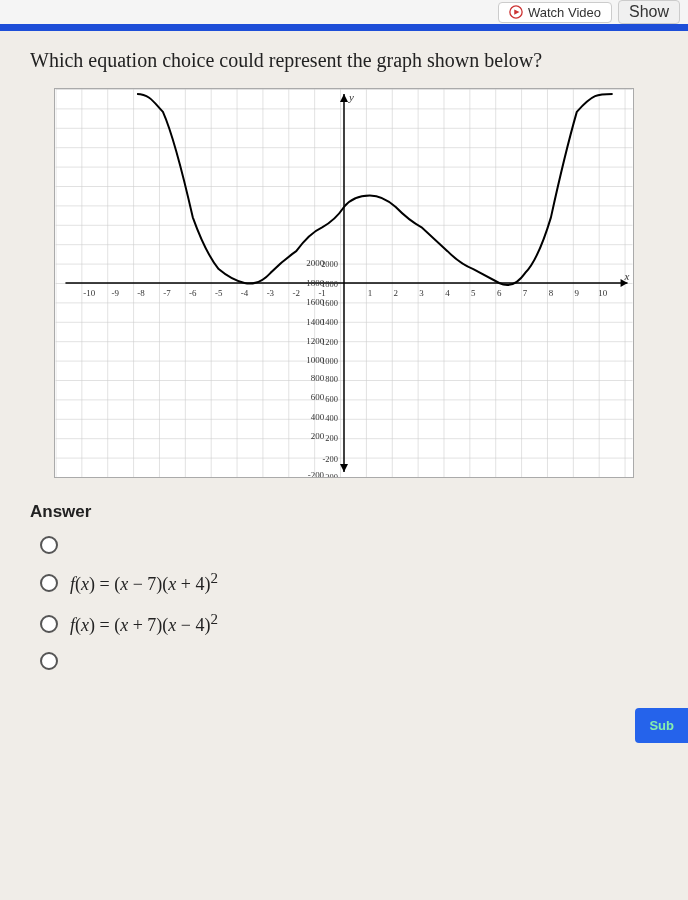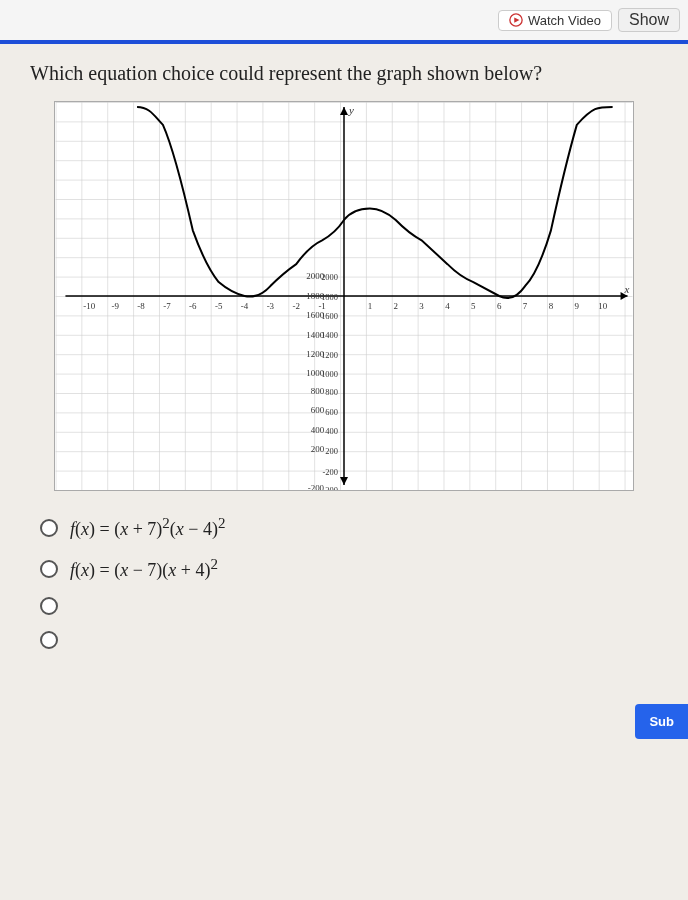--- a/index.html
+++ b/index.html
@@ -8,23 +8,23 @@
       min-height: 900px;
       background: #d0ccc8;
       font-family: Georgia, 'Times New Roman', serif;
       position: relative;
     }
     .top-bar {
       display: flex;
       justify-content: flex-end;
       align-items: center;
       background: #f5f5f5;
-      padding: 20px 8px;
-      border-bottom: 4px solid #1d4ed8;
-      height: 36px;
+      padding: 12px 8px;
+      border-bottom: 7px solid #1d4ed8;
+      height: 28px;
     }
     .watch-video-btn {
       display: flex;
       align-items: center;
       gap: 5px;
       background: white;
       border: 1px solid #ccc;
       border-radius: 4px;
       padding: 2px 10px;
       font-size: 13px;
@@ -101,23 +101,23 @@
       background: white;
     }
     .choice-text {
       font-size: 18px;
       color: #222;
       font-family: Georgia, serif;
     }
     .sub-btn {
       position: absolute;
       right: 0;
-      bottom: 177px;
+      bottom: 160px;
       background: #2563eb;
-      color: #ffffff;
+      color: #86efac;
       border: none;
       padding: 10px 14px;
       font-size: 13px;
       font-weight: bold;
       cursor: pointer;
       border-radius: 4px 0 0 4px;
     }
   </style>
 </head>
 <body>
@@ -239,38 +239,39 @@
         Q 460,202 472,185
         Q 485,172 498,129
         Q 512,65 524,23
         C 540,5 545,5 560,5
       " fill="none" stroke="black" stroke-width="2"></path>
 
     </svg>
   </div>
 
   <div class="answer-section">
+    <div class="answer-label">Answer</div>
     <div class="answer-choices">
 
       <div class="choice-item">
         <div class="radio-circle"></div>
-        <span class="choice-text">
-          <i>f</i>(<i>x</i>) = (<i>x</i> + 7)<sup>2</sup>(<i>x</i> − 4)<sup>2</sup>
-        </span>
       </div>
 
       <div class="choice-item">
         <div class="radio-circle"></div>
         <span class="choice-text">
           <i>f</i>(<i>x</i>) = (<i>x</i> − 7)(<i>x</i> + 4)<sup>2</sup>
         </span>
       </div>
 
       <div class="choice-item">
         <div class="radio-circle"></div>
+        <span class="choice-text">
+          <i>f</i>(<i>x</i>) = (<i>x</i> + 7)(<i>x</i> − 4)<sup>2</sup>
+        </span>
       </div>
 
       <div class="choice-item">
         <div class="radio-circle"></div>
       </div>
 
     </div>
   </div>
 
   <button class="sub-btn">Sub</button>

